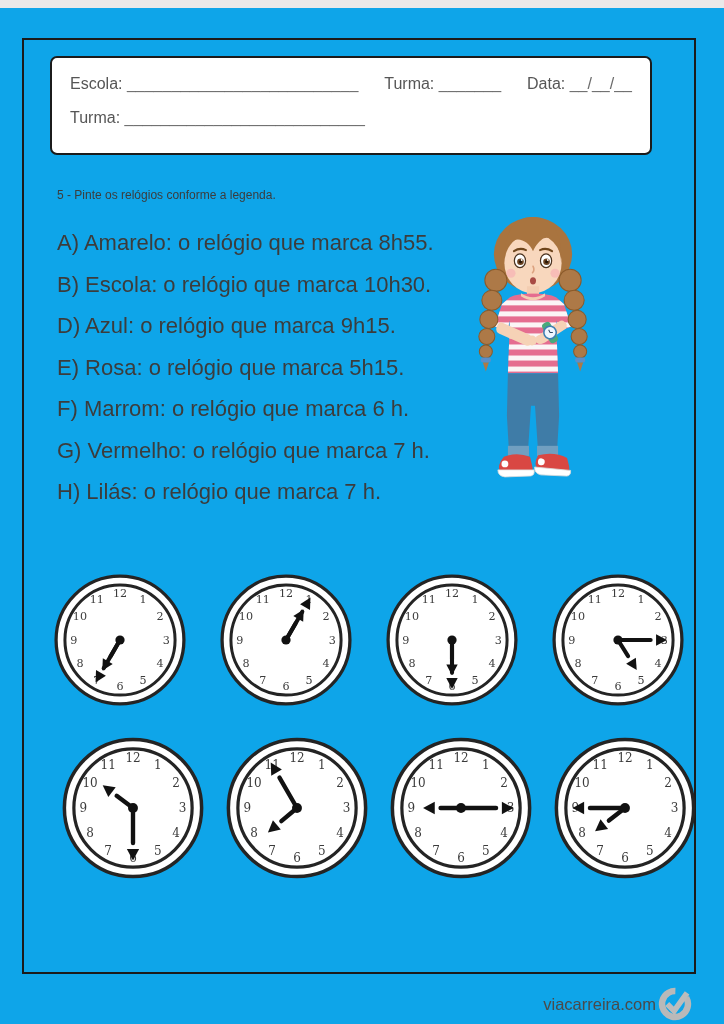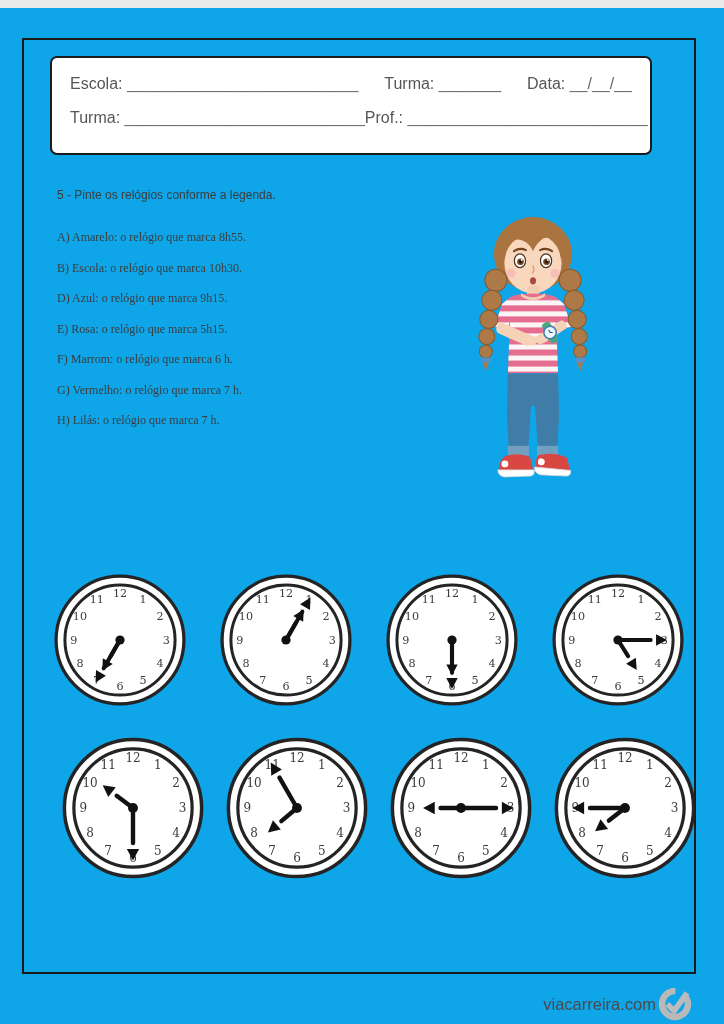--- a/index.html
+++ b/index.html
@@ -10,21 +10,21 @@
   
   .header-box{position:absolute;left:50px;top:48px;width:602px;height:99px;
         border:2px solid #1b1b1b;border-radius:7px;background:#fff;box-sizing:border-box;
         padding:17px 18px 0 18px;color:#565656;font-size:16px;}
   .hrow{display:flex;justify-content:space-between;white-space:nowrap;margin-bottom:16px;}
   .hfield{color:#565656;}
   .hline{color:#6a6a6a;}
   
   .instruction{position:absolute;left:57px;top:180px;font-size:12px;color:#3c3c3c;}
   .legend{position:absolute;left:57px;top:222px;}
-  .legend-item{font-size:12px;color:#3c3c3c;margin-bottom:15.5px;font-family:Liberation Serif, serif;}
+  .legend-item{font-size:22px;color:#3c3c3c;margin-bottom:15.5px;}
   
   .girl{position:absolute;left:446px;top:192px;width:174px;height:296px;}
   
   .clock-row{position:absolute;left:0;width:724px;display:flex;
         justify-content:space-between;box-sizing:border-box;}
   .clock-row.row1{top:564px;padding:0 38px 0 52px;}
   .clock-row.row2{top:727px;padding:0 26px 0 60px;}
   .row1 .clock{width:136px;height:136px;}
   .row2 .clock{width:146px;height:146px;}
   
@@ -51,24 +51,20 @@
       <span>
         <span class="hfield">Data:</span>
         <span class="hline">__/__/__</span>
       </span>
     </div>
     <div class="hrow">
       <span>
         <span class="hfield">Turma:</span>
         <span class="hline">___________________________</span>
       </span>
-      <span>
-        <span class="hfield">Prof.:</span>
-        <span class="hline">___________________________</span>
-      </span>
     </div>
   </div>
 
   <div class="instruction">5 - Pinte os relógios conforme a legenda.</div>
   <div class="legend">
     <div class="legend-item">A) Amarelo: o relógio que marca 8h55.</div>
     <div class="legend-item">B) Escola: o relógio que marca 10h30.</div>
     <div class="legend-item">D) Azul: o relógio que marca 9h15.</div>
     <div class="legend-item">E) Rosa: o relógio que marca 5h15.</div>
     <div class="legend-item">F) Marrom: o relógio que marca 6 h.</div>

